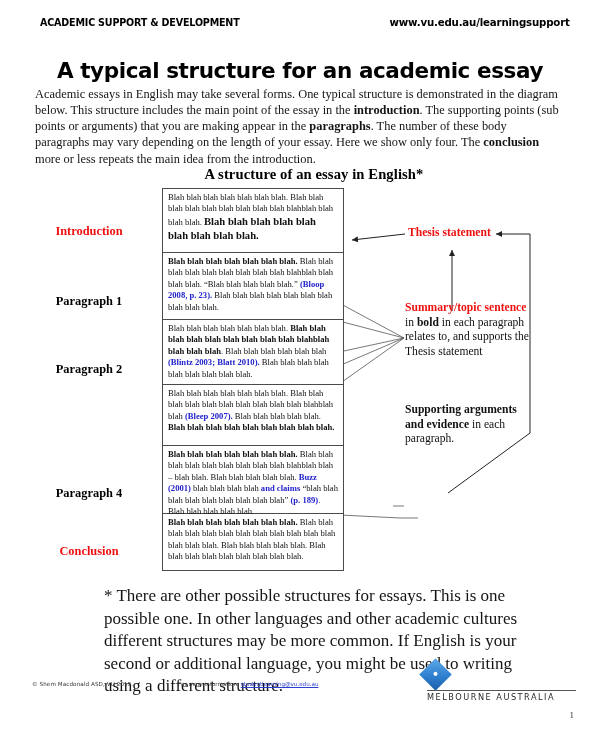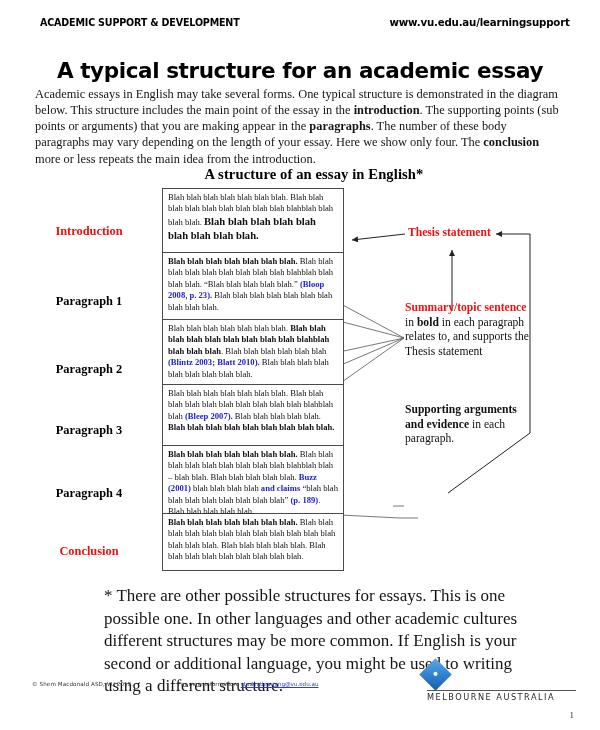--- a/index.html
+++ b/index.html
@@ -300,21 +300,20 @@
 
       <path d="M400,330 L300,325" stroke="#555" stroke-width="0.8" fill="none"></path>
       <path d="M400,330 L418,330" stroke="#555" stroke-width="0.8" fill="none"></path>
 
       <path d="M393,318 L404,318" stroke="#555" stroke-width="0.8" fill="none"></path>
     </svg>
 
     <div class="left-label red" style="top:36px">Introduction</div>
     <div class="left-label" style="top:106px">Paragraph 1</div>
     <div class="left-label" style="top:174px">Paragraph 2</div>
-    <div class="left-label" style="top:235px">Paragraph 3</div>
     <div class="left-label" style="top:298px">Paragraph 4</div>
     <div class="left-label red" style="top:356px">Conclusion</div>
 
     <div class="boxes">
 
       <div class="ebox box-intro"><span>Blah blah blah blah blah blah blah. Blah blah blah blah blah blah blah blah blah blahblah blah  blah blah. </span><span class="big">Blah blah blah blah blah blah blah blah blah.</span></div>
 
       <div class="ebox box-p1"><b>Blah blah blah blah blah blah blah.</b><span> Blah blah blah blah blah blah blah blah blah blahblah blah  blah blah. “Blah blah blah blah blah.” </span><span class="cite">(Bloop 2008, p. 23).</span><span> Blah blah blah blah blah blah blah blah blah blah.</span></div>
 
       <div class="ebox box-p2"><span>Blah blah blah blah blah blah blah. </span><b>Blah blah blah blah blah blah blah blah blah blahblah blah blah blah</b><span>. Blah blah blah blah blah blah </span><span class="cite">(Blintz 2003; Blatt 2010).</span><span> Blah blah blah blah blah blah blah blah blah.</span></div>

